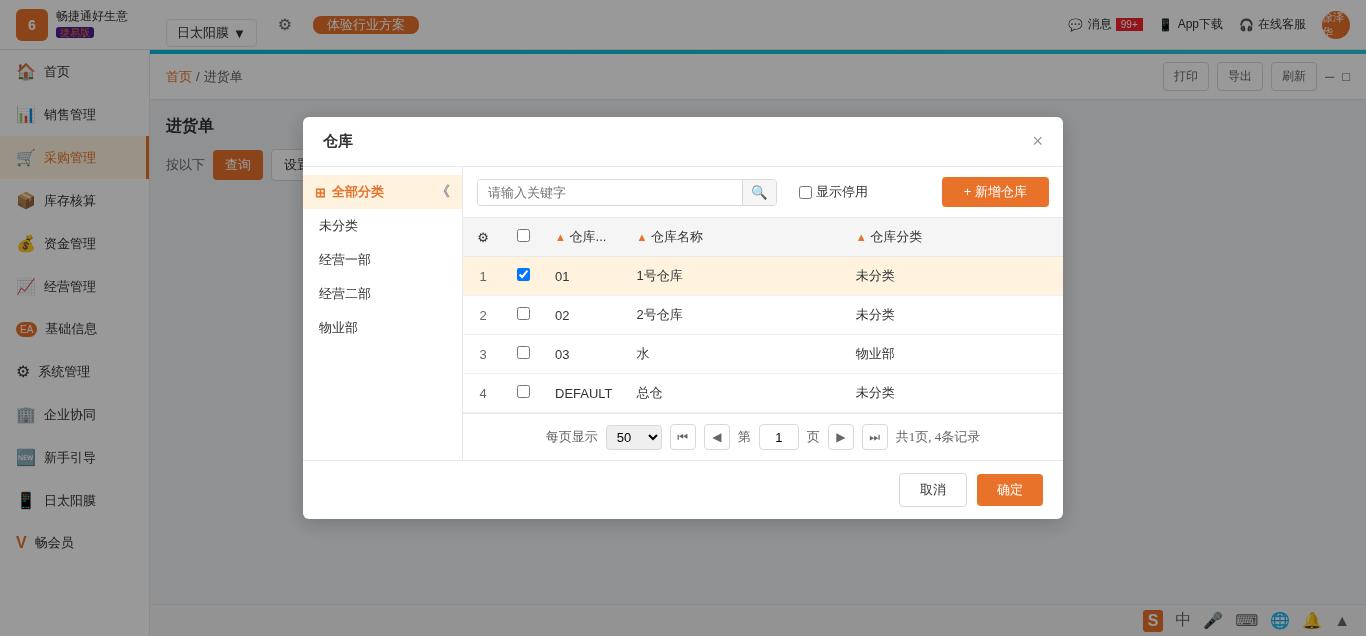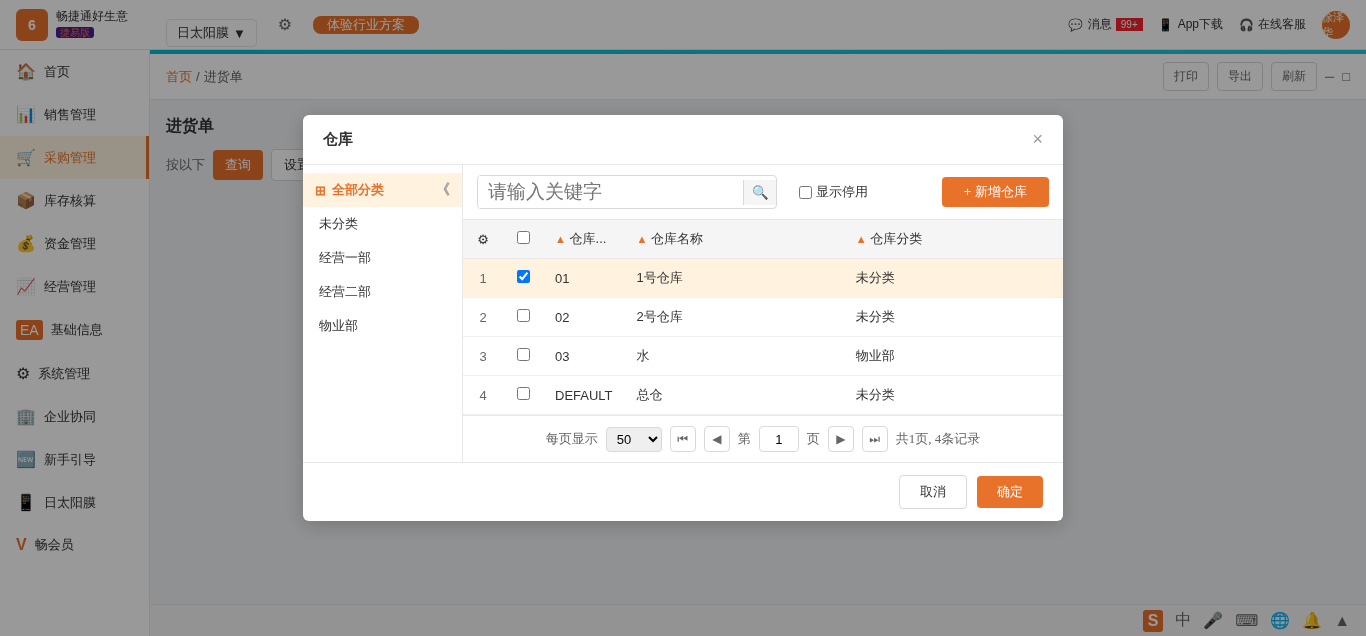--- a/index.html
+++ b/index.html
@@ -219,21 +219,21 @@
       border: 1px solid #d9d9d9;
       border-radius: 4px;
       overflow: hidden;
       flex: 1;
       max-width: 300px;
     }
     .search-input {
       border: none;
       outline: none;
       padding: 5px 10px;
-      font-size: 19px;
+      font-size: 13px;
       flex: 1;
     }
     .search-btn {
       background: #f5f5f5;
       border: none;
       border-left: 1px solid #d9d9d9;
       padding: 5px 8px;
       cursor: pointer;
       color: #999;
     }
@@ -432,21 +432,21 @@
   </div>
   <div class="nav-item">
     <span class="nav-icon">💰</span>
     <span>资金管理</span>
   </div>
   <div class="nav-item">
     <span class="nav-icon">📈</span>
     <span>经营管理</span>
   </div>
   <div class="nav-item">
-    <span class="nav-icon" style="font-size:14px; background:#e8722a; color:#fff; padding:2px 4px; border-radius:3px;">EA</span>
+    <span class="nav-icon" style="font-size:10px; background:#e8722a; color:#fff; padding:2px 4px; border-radius:9px;">EA</span>
     <span>基础信息</span>
   </div>
   <div class="nav-item">
     <span class="nav-icon">⚙</span>
     <span>系统管理</span>
   </div>
   <div class="nav-item">
     <span class="nav-icon">🏢</span>
     <span>企业协同</span>
   </div>

